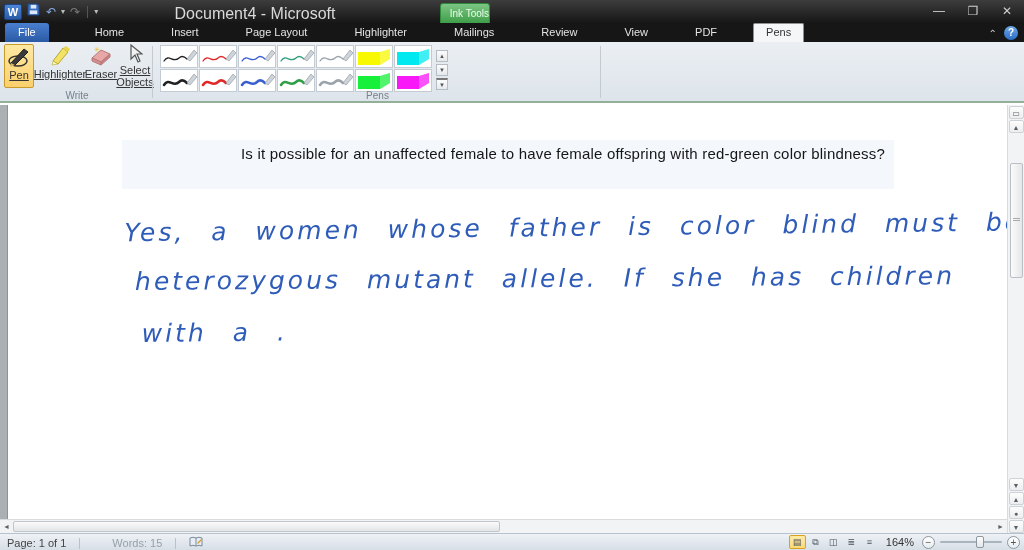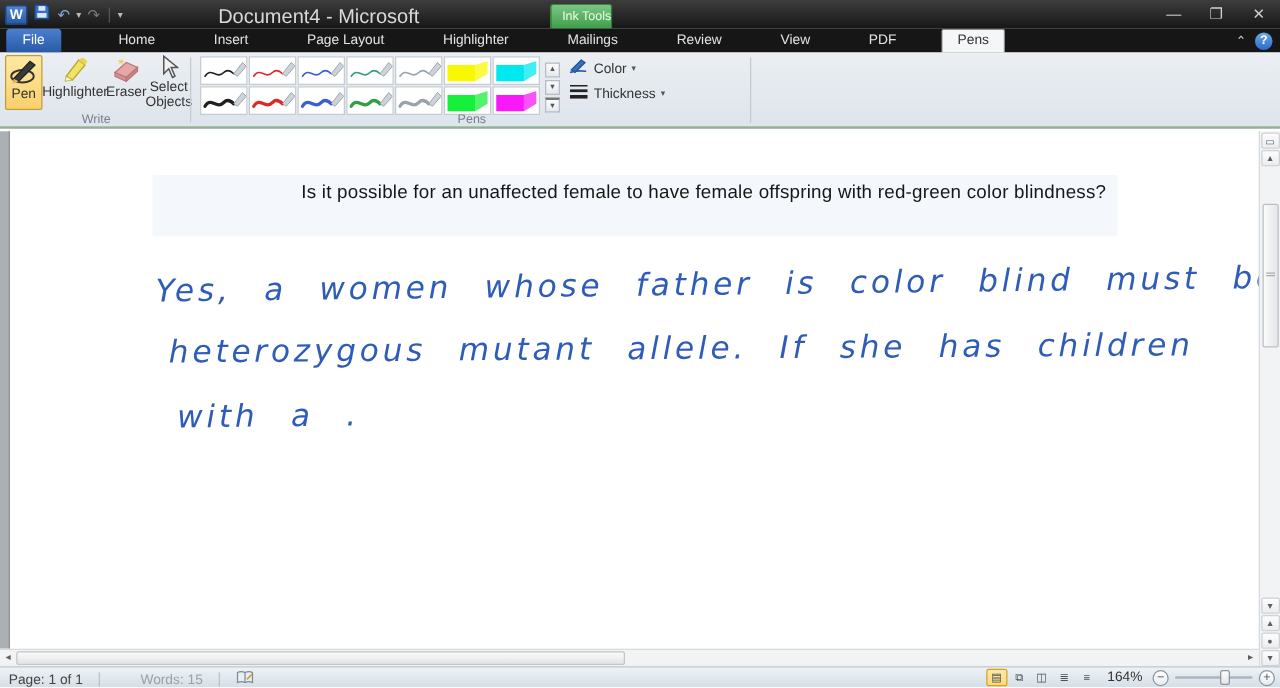--- a/index.html
+++ b/index.html
@@ -41,21 +41,21 @@
 
   
   .ribbon { position:absolute; left:0; top:42px; right:0; height:61px;
     background:linear-gradient(#ebeff3,#dde4eb); border-bottom:2px solid #92b096; }
   .group-label { position:absolute; bottom:0; left:0; right:0; text-align:center;
     font-size:10px; color:#76818a; }
   .group-sep { position:absolute; top:4px; bottom:3px; width:1px; background:#c3cad1; }
 
   .write-group { position:absolute; left:2px; top:0; width:150px; height:59px; }
   .wbtn { position:absolute; top:2px; height:44px; display:flex; flex-direction:column;
-    align-items:center; justify-content:flex-start; font-size:11px; color:#333; text-align:center; }
+    align-items:center; justify-content:flex-start; font-size:11px; color:#333; text-align:center;text-decoration:underline; }
   .wbtn .ic { height:24px; display:flex; align-items:center; }
   .wbtn.selected { background:linear-gradient(#fee9a2,#fbd06c); border:1px solid #c79a2c; border-radius:2px; }
 
   .pens-group { position:absolute; left:155px; top:0; width:445px; height:59px; }
   .pen-gallery { position:absolute; left:5px; top:3px; display:grid;
     grid-template-columns:repeat(7,38px); grid-auto-rows:23px; gap:1px; }
   .pen-cell { background:#fff; border:1px solid #c5cbd2; display:flex; align-items:center;
     justify-content:center; }
   .gallery-scroll { position:absolute; left:281px; top:8px; width:12px; display:flex;
     flex-direction:column; gap:2px; }
@@ -296,43 +296,20 @@
               <path d="M2,5 L24,5 L34,2 L34,12 L24,18 L2,18 Z" fill="#f818f8"></path>
               <path d="M24,5 L34,2 L34,12 L24,18 Z" fill="rgba(255,255,255,0.25)"></path>
             </svg>
           </div>
         </div>
       <div class="gallery-scroll">
         <div class="gsbtn">▲</div>
         <div class="gsbtn">▼</div>
         <div class="gsbtn" style="border-top:2px solid #777;">▼</div>
       </div>
-      <div class="ct-stack">
-        <div class="ct-item">
-          <span>
-            <svg width="16" height="12" viewBox="0 0 16 12">
-                <path d="M2,9 L10,1 L13,3 L5,11 Z" fill="#3a6fc0" stroke="#23508f"></path>
-                <path d="M1,11 Q5,9 14,10" fill="none" stroke="#2a5aa5" stroke-width="1.4"></path>
-              </svg>
-          </span>
-          <span>Color</span>
-          <span class="dd-caret">▾</span>
-        </div>
-        <div class="ct-item">
-          <span>
-            <svg width="16" height="12" viewBox="0 0 16 12">
-                <rect x="1" y="1" width="14" height="1.2" fill="#222"></rect>
-                <rect x="1" y="4.5" width="14" height="2.2" fill="#222"></rect>
-                <rect x="1" y="9" width="14" height="3" fill="#222"></rect>
-              </svg>
-          </span>
-          <span>Thickness</span>
-          <span class="dd-caret">▾</span>
-        </div>
-      </div>
       <div class="group-label">Pens</div>
     </div>
     <div class="group-sep" style="left:600px;"></div>
   </div>
 
   <div class="docarea">
     <div class="side-strip-left"></div>
     <div class="page">
       <div class="question-shade"></div>
       <div class="question">Is it possible for an unaffected female to have female offspring with red-green color blindness?</div>

